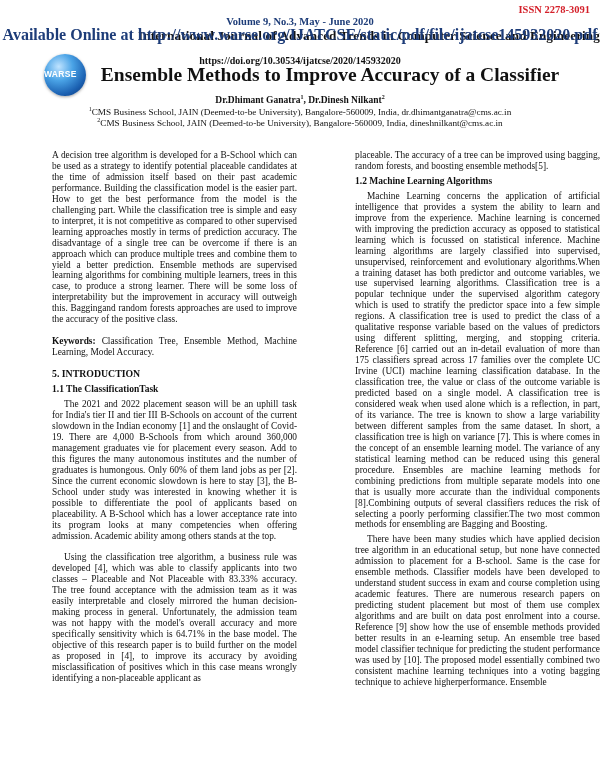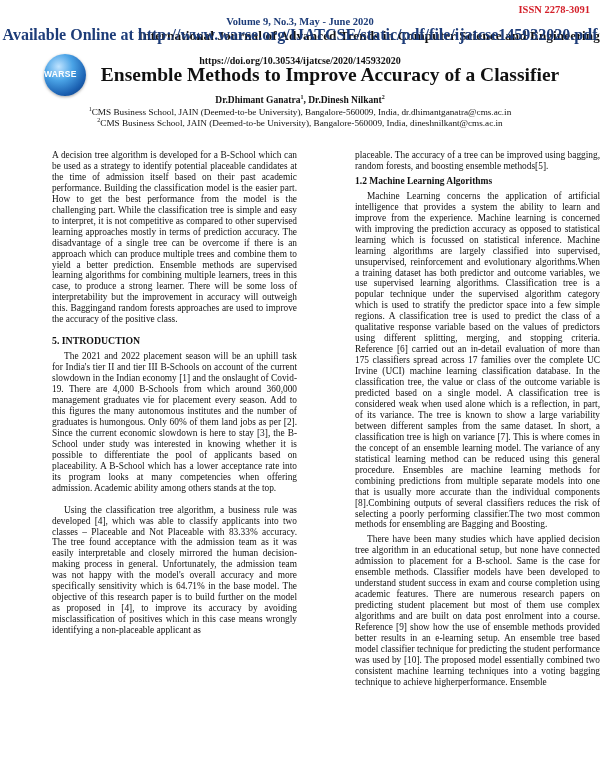--- a/index.html
+++ b/index.html
@@ -51,21 +51,23 @@
 
 <div class="affil affil1">
   <sup>1</sup><span>CMS Business School, JAIN (Deemed-to-be University), Bangalore-560009, India,  dr.dhimantganatra@cms.ac.in</span>
 </div>
 <div class="affil affil2">
   <sup>2</sup><span>CMS Business School, JAIN (Deemed-to-be University), Bangalore-560009, India,  dineshnilkant@cms.ac.in</span>
 </div>
 
 <div class="col left">
   <p>A decision tree algorithm is developed for a B-School which can be used as a strategy to identify potential placeable candidates at the time of admission itself based on their past academic performance. Building the classification model is the easier part. How to get the best performance from the model is the challenging part. While the classification tree is simple and easy to interpret, it is not competitive as compared to other supervised learning approaches mostly in terms of prediction accuracy. The disadvantage of a single tree can be overcome if there is an approach which can produce multiple trees and combine them to yield a better prediction. Ensemble methods are supervised learning algorithms for combining multiple learners, trees in this case, to produce a strong learner. There will be some loss of interpretability but the improvement in accuracy will outweigh this. Baggingand random forests approaches are used to improve the accuracy of the positive class.</p>
+  <p class="gap"><span class="kw-label">Keywords:</span><span> Classification Tree, Ensemble Method, Machine Learning, Model Accuracy.</span></p>
   <p class="h-sec">5.  INTRODUCTION</p>
+  <p class="h-sub">1.1 The ClassificationTask</p>
   <p class="indent" style="margin-top:4px">The 2021 and 2022 placement season will be an uphill task for India's tier II and tier III B-Schools on account of the current slowdown in the Indian economy [1] and the onslaught of Covid-19. There are 4,000 B-Schools from which around 360,000 management graduates vie for placement every season. Add to this figures the many autonomous institutes and the number of graduates is humongous. Only 60% of them land jobs as per [2]. Since the current economic slowdown is here to stay [3], the B-School under study was interested in knowing whether it is possible to differentiate the pool of applicants based on placeability. A B-School which has a lower acceptance rate into its program looks at many competencies when offering admission. Academic ability among others stands at the top.</p>
   <p class="indent gap">Using the classification tree algorithm, a business rule was developed [4], which was able to classify applicants into two classes – Placeable and Not Placeable with 83.33% accuracy. The tree found acceptance with the admission team as it was easily interpretable and closely mirrored the human decision-making process in general. Unfortunately, the admission team was not happy with the model's overall accuracy and more specifically sensitivity which is 64.71% in the base model. The objective of this research paper is to build further on the model as proposed in [4], to improve its accuracy by avoiding misclassification of positives which in this case means wrongly identifying a non-placeable applicant as</p>
 </div>
 
 <div class="col right">
   <p>placeable. The accuracy of a tree can be improved using bagging, random forests, and boosting ensemble methods[5].</p>
   <p class="h-sub" style="margin-top:8px">1.2 Machine Learning Algorithms</p>
   <p class="indent" style="margin-top:4px">Machine Learning concerns the application of artificial intelligence that provides a system the ability to learn and improve from the experience. Machine learning is concerned with improving the prediction accuracy as opposed to statistical learning which is focussed on statistical inference. Machine learning algorithms are largely classified into supervised, unsupervised, reinforcement and evolutionary algorithms.When a training dataset has both predictor and outcome variables, we use supervised learning algorithms. Classification tree is a popular technique under the supervised algorithm category which is used to stratify the predictor space into a few simple regions. A classification tree is used to predict the class of a qualitative response variable based on the values of predictors using different splitting, merging, and stopping criteria. Reference [6] carried out an in-detail evaluation of more than 175 classifiers spread across 17 families over the complete UC Irvine (UCI) machine learning classification database. In the classification tree, the value or class of the outcome variable is predicted based on a single model. A classification tree is considered weak when used alone which is a reflection, in part, of its variance. The tree is known to show a large variability between different samples from the same dataset. In short, a classification tree is high on variance [7]. This is where comes in the concept of an ensemble learning model. The variance of any statistical learning method can be reduced using this general procedure. Ensembles are machine learning methods for combining predictions from multiple separate models into one that is usually more accurate than the individual components [8].Combining outputs of several classifiers reduces the risk of selecting a poorly performing classifier.The two most common methods for ensembling are Bagging and Boosting.</p>
   <p class="indent" style="margin-top:4px">There have been many studies which have applied decision tree algorithm in an educational setup, but none have connected admission to placement for a B-school. Same is the case for ensemble methods. Classifier models have been developed to understand student success in exam and course completion using academic features. There are numerous research papers on predicting student placement but most of them use complex algorithms and are built on data post enrolment into a course. Reference [9] show how the use of ensemble methods provided better results in an e-learning setup. An ensemble tree based model classifier technique for predicting the student performance was used by [10]. The proposed model essentially combined two consistent machine learning techniques into a voting bagging technique to achieve higherperformance. Ensemble</p>
 </div>

